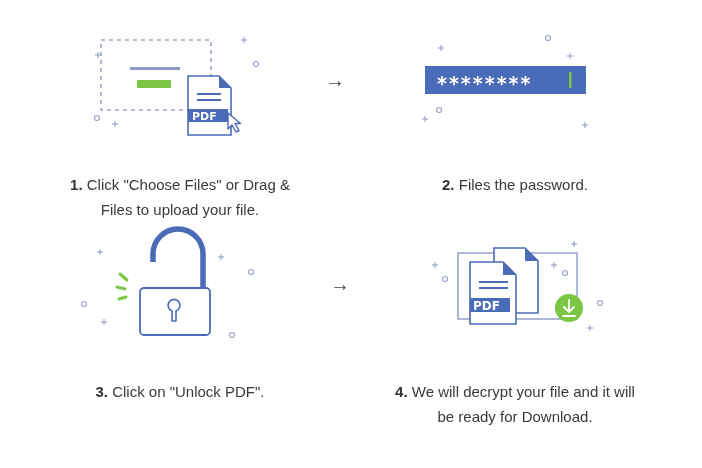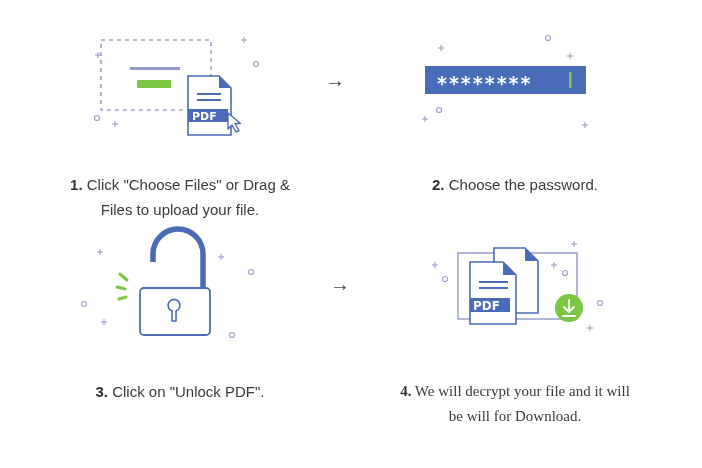--- a/index.html
+++ b/index.html
@@ -57,21 +57,21 @@
 </svg>
 
 <div class="caption" style="left:30px;top:172px;width:300px;">
   <b>1.</b>
   <span>Click "Choose Files" or Drag &amp;</span><br>
   <span>Files to upload your file.</span>
 </div>
 
 <div class="caption" style="left:360px;top:172px;width:310px;">
   <b>2.</b>
-  <span>Choose the password.</span>
+  <span>Files the password.</span>
 </div>
 
 <svg style="left:75px;top:230px;" width="190" height="110" viewBox="0 0 190 110">
   <path d="M78 32 V24 a25 25 0 0 1 50 0 V58" fill="none" stroke="#4a6bb7" stroke-width="5.5" stroke-linecap="butt"></path>
   <rect x="65" y="58" width="70" height="47" rx="4" fill="#fff" stroke="#4a6bb7" stroke-width="1.8"></rect>
   <path d="M101 91 v-10 a6 6 0 1 0 -4 0 v10 z" fill="none" stroke="#4a6bb7" stroke-width="1.6" stroke-linejoin="round"></path>
   <g stroke="#7bc744" stroke-width="3" stroke-linecap="round">
     <line x1="45" y1="44" x2="52" y2="50"></line>
     <line x1="42" y1="57" x2="50" y2="59"></line>
     <line x1="44" y1="69" x2="51" y2="67"></line>
@@ -116,17 +116,17 @@
   <circle cx="25" cy="49" r="2.5" fill="none" stroke="#9aa6c8" stroke-width="1.2"></circle>
   <circle cx="145" cy="43" r="2.5" fill="none" stroke="#9aa6c8" stroke-width="1.2"></circle>
   <circle cx="180" cy="73" r="2.5" fill="none" stroke="#9aa6c8" stroke-width="1.2"></circle>
 </svg>
 
 <div class="caption" style="left:30px;top:379px;width:300px;">
   <b>3.</b>
   <span>Click on "Unlock PDF".</span>
 </div>
 
-<div class="caption" style="left:355px;top:379px;width:320px;font-family:Liberation Serif, serif;">
+<div class="caption" style="left:355px;top:379px;width:320px;">
   <b>4.</b>
   <span>We will decrypt your file and it will</span><br>
-  <span>be will for Download.</span>
+  <span>be ready for Download.</span>
 </div>
 
 </body></html>

